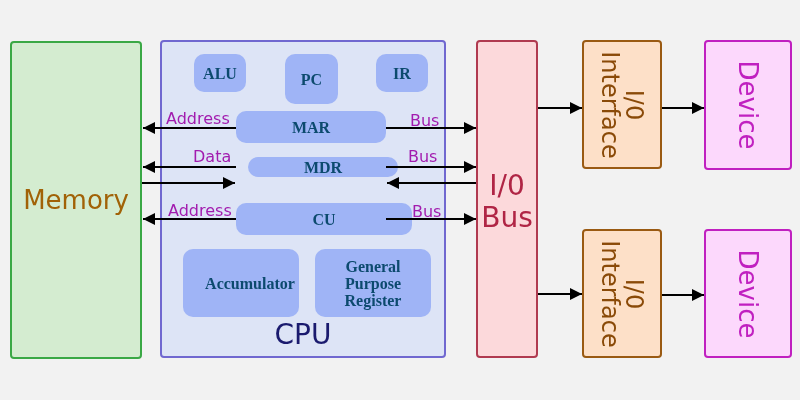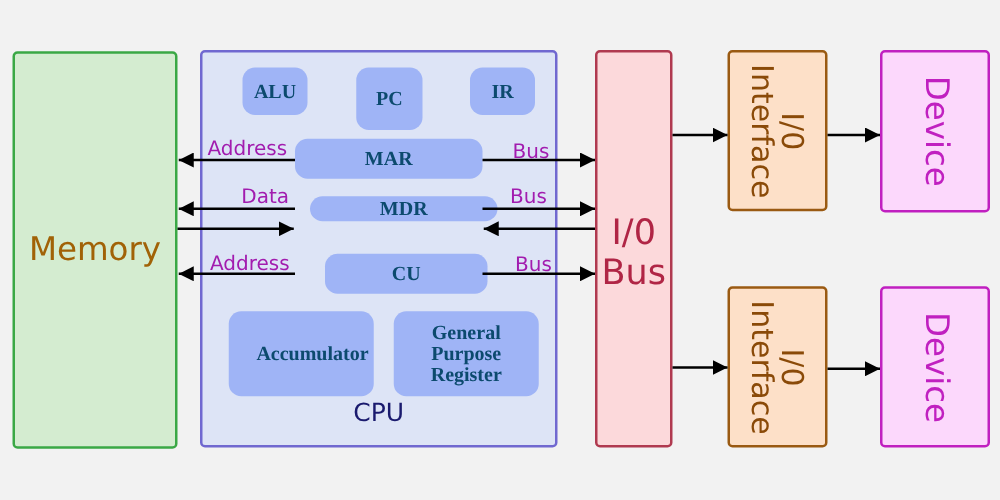--- a/index.html
+++ b/index.html
@@ -13,21 +13,21 @@
       background: #d4ecd0; border: 2px solid #3aa845; border-radius: 4px;
       display: flex; align-items: center; justify-content: center;
       color: #a16207; font-size: 26px;
     }
     .cpu {
       left: 160px; top: 40px; width: 286px; height: 318px;
       background: #dde4f6; border: 2px solid #7068d0; border-radius: 4px;
     }
     .cpu-label {
       left: 160px; top: 318px; width: 286px; text-align: center;
-      font-size: 20px; color: #1a1a6e;
+      font-size: 28px; color: #1a1a6e;
     }
     .reg {
       background: #9fb4f6; border-radius: 10px; color: #0c4a6e; font-weight: bold;
       display: flex; align-items: center; justify-content: center; text-align: center;
       font-size: 16px; line-height: 17px; font-family: Liberation Serif, serif;
     }
     .iobus {
       left: 476px; top: 40px; width: 62px; height: 318px;
       background: #fcd9db; border: 2px solid #b03a50; border-radius: 4px;
     }
@@ -70,21 +70,21 @@
 <div class="abs reg" style="left:376px;top:54px;width:52px;height:38px;justify-content:center;">
   <span>IR</span>
 </div>
 
 <div class="abs reg" style="left:236px;top:111px;width:150px;height:32px;justify-content:center;">
   <span>MAR</span>
 </div>
 <div class="abs reg" style="left:248px;top:157px;width:150px;height:20px;">
   <span>MDR</span>
 </div>
-<div class="abs reg" style="left:236px;top:203px;width:130px;height:32px;margin-left:24px;">
+<div class="abs reg" style="left:236px;top:203px;width:176px;height:32px;">
   <span>CU</span>
 </div>
 
 <div class="abs reg" style="left:183px;top:249px;width:116px;height:68px;padding-left:18px;">
   <span>Accumulator</span>
 </div>
 <div class="abs reg" style="left:315px;top:249px;width:116px;height:68px;padding:15px 16px;">
   <span>General Purpose Register</span>
 </div>
 

